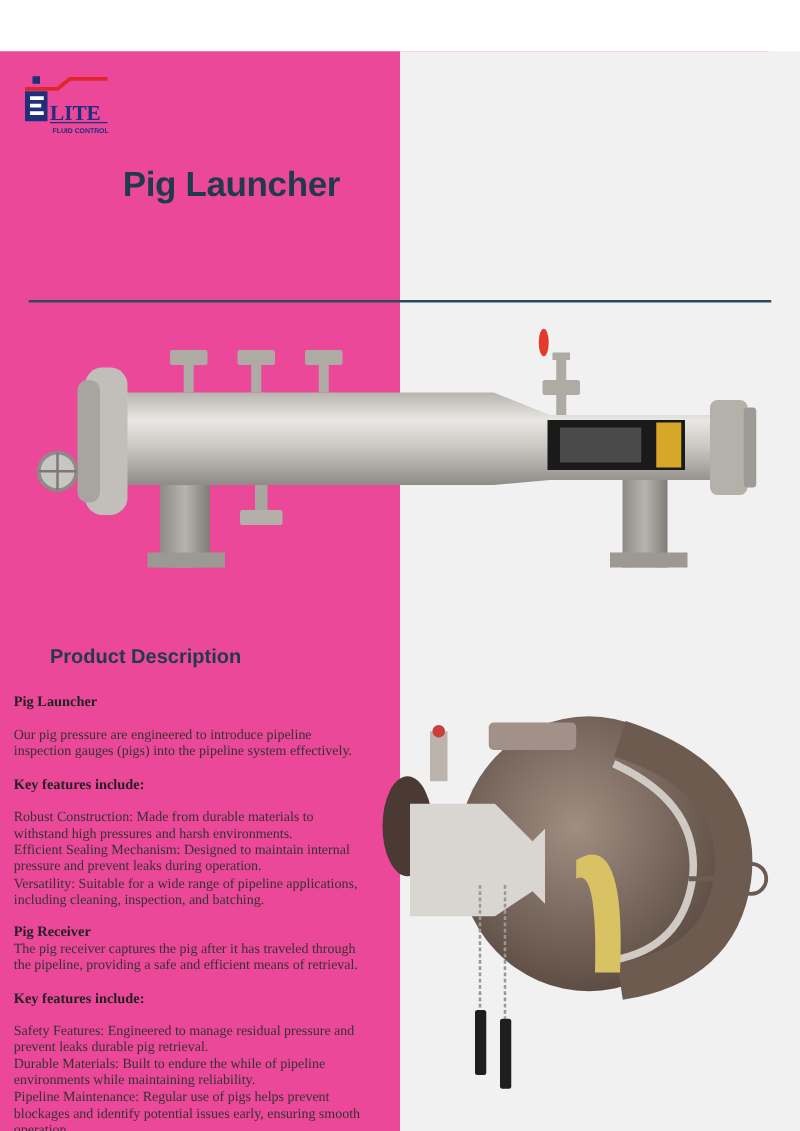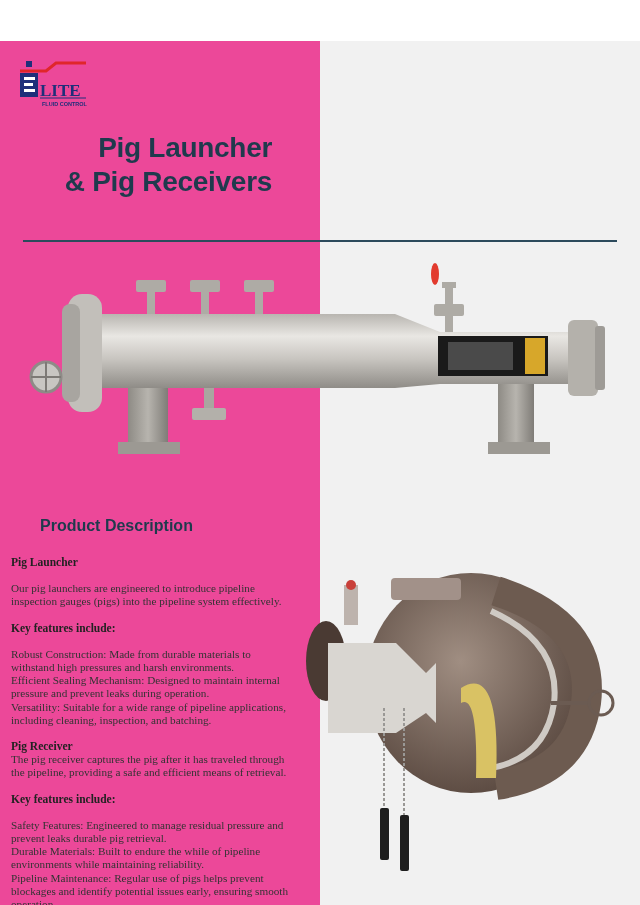--- a/index.html
+++ b/index.html
@@ -49,21 +49,20 @@
       <rect x="6" y="24" width="9" height="3" fill="#ffffff"></rect>
       <rect x="6" y="30" width="11" height="3" fill="#ffffff"></rect>
       <text x="22" y="37" font-family="Liberation Serif, serif" font-weight="bold" font-size="17" fill="#1f2f7a">LITE</text>
       <line x1="22" y1="39" x2="68" y2="39" stroke="#1f2f7a" stroke-width="1"></line>
       <text x="24" y="47" font-family="Liberation Sans, sans-serif" font-weight="bold" font-size="5.5" fill="#1f2f7a">FLUID CONTROL</text>
     </svg>
   </div>
 
   <div class="title">
     <span class="line">Pig Launcher</span>
-    <span class="line">&amp; Pig Receivers</span>
   </div>
 
   <div class="divider"></div>
 
   <div class="hero">
     <svg viewBox="0 0 600 205">
       <defs>
         <linearGradient id="pipe" x1="0" y1="0" x2="0" y2="1">
           <stop offset="0" stop-color="#b8b5b0"></stop>
           <stop offset="0.3" stop-color="#e9e7e3"></stop>
@@ -115,21 +114,21 @@
       <rect x="548" y="64" width="30" height="76" rx="6" fill="#b4b1ab"></rect>
       <rect x="575" y="70" width="10" height="64" rx="3" fill="#9e9b96"></rect>
     </svg>
   </div>
 
   <div class="section-heading">Product Description</div>
 
   <div class="content">
     <p class="h">Pig Launcher</p>
     <div class="gap-s"></div>
-    <p>Our pig launchers are engineered to introduce pipeline inspection gauges (pigs) into the pipeline system effectively.</p>
+    <p>Our pig pressure are engineered to introduce pipeline inspection gauges (pigs) into the pipeline system effectively.</p>
     <div class="gap-s"></div>
     <p class="h">Key features include:</p>
     <div class="gap-s"></div>
     <p>Robust Construction: Made from durable materials to withstand high pressures and harsh environments.</p>
     <p>Efficient Sealing Mechanism: Designed to maintain internal pressure and prevent leaks during operation.</p>
     <p>Versatility: Suitable for a wide range of pipeline applications, including cleaning, inspection, and batching.</p>
     <div class="gap-s"></div>
     <p class="h">Pig Receiver</p>
     <p>The pig receiver captures the pig after it has traveled through the pipeline, providing a safe and efficient means of retrieval.</p>
     <div class="gap-s"></div>

